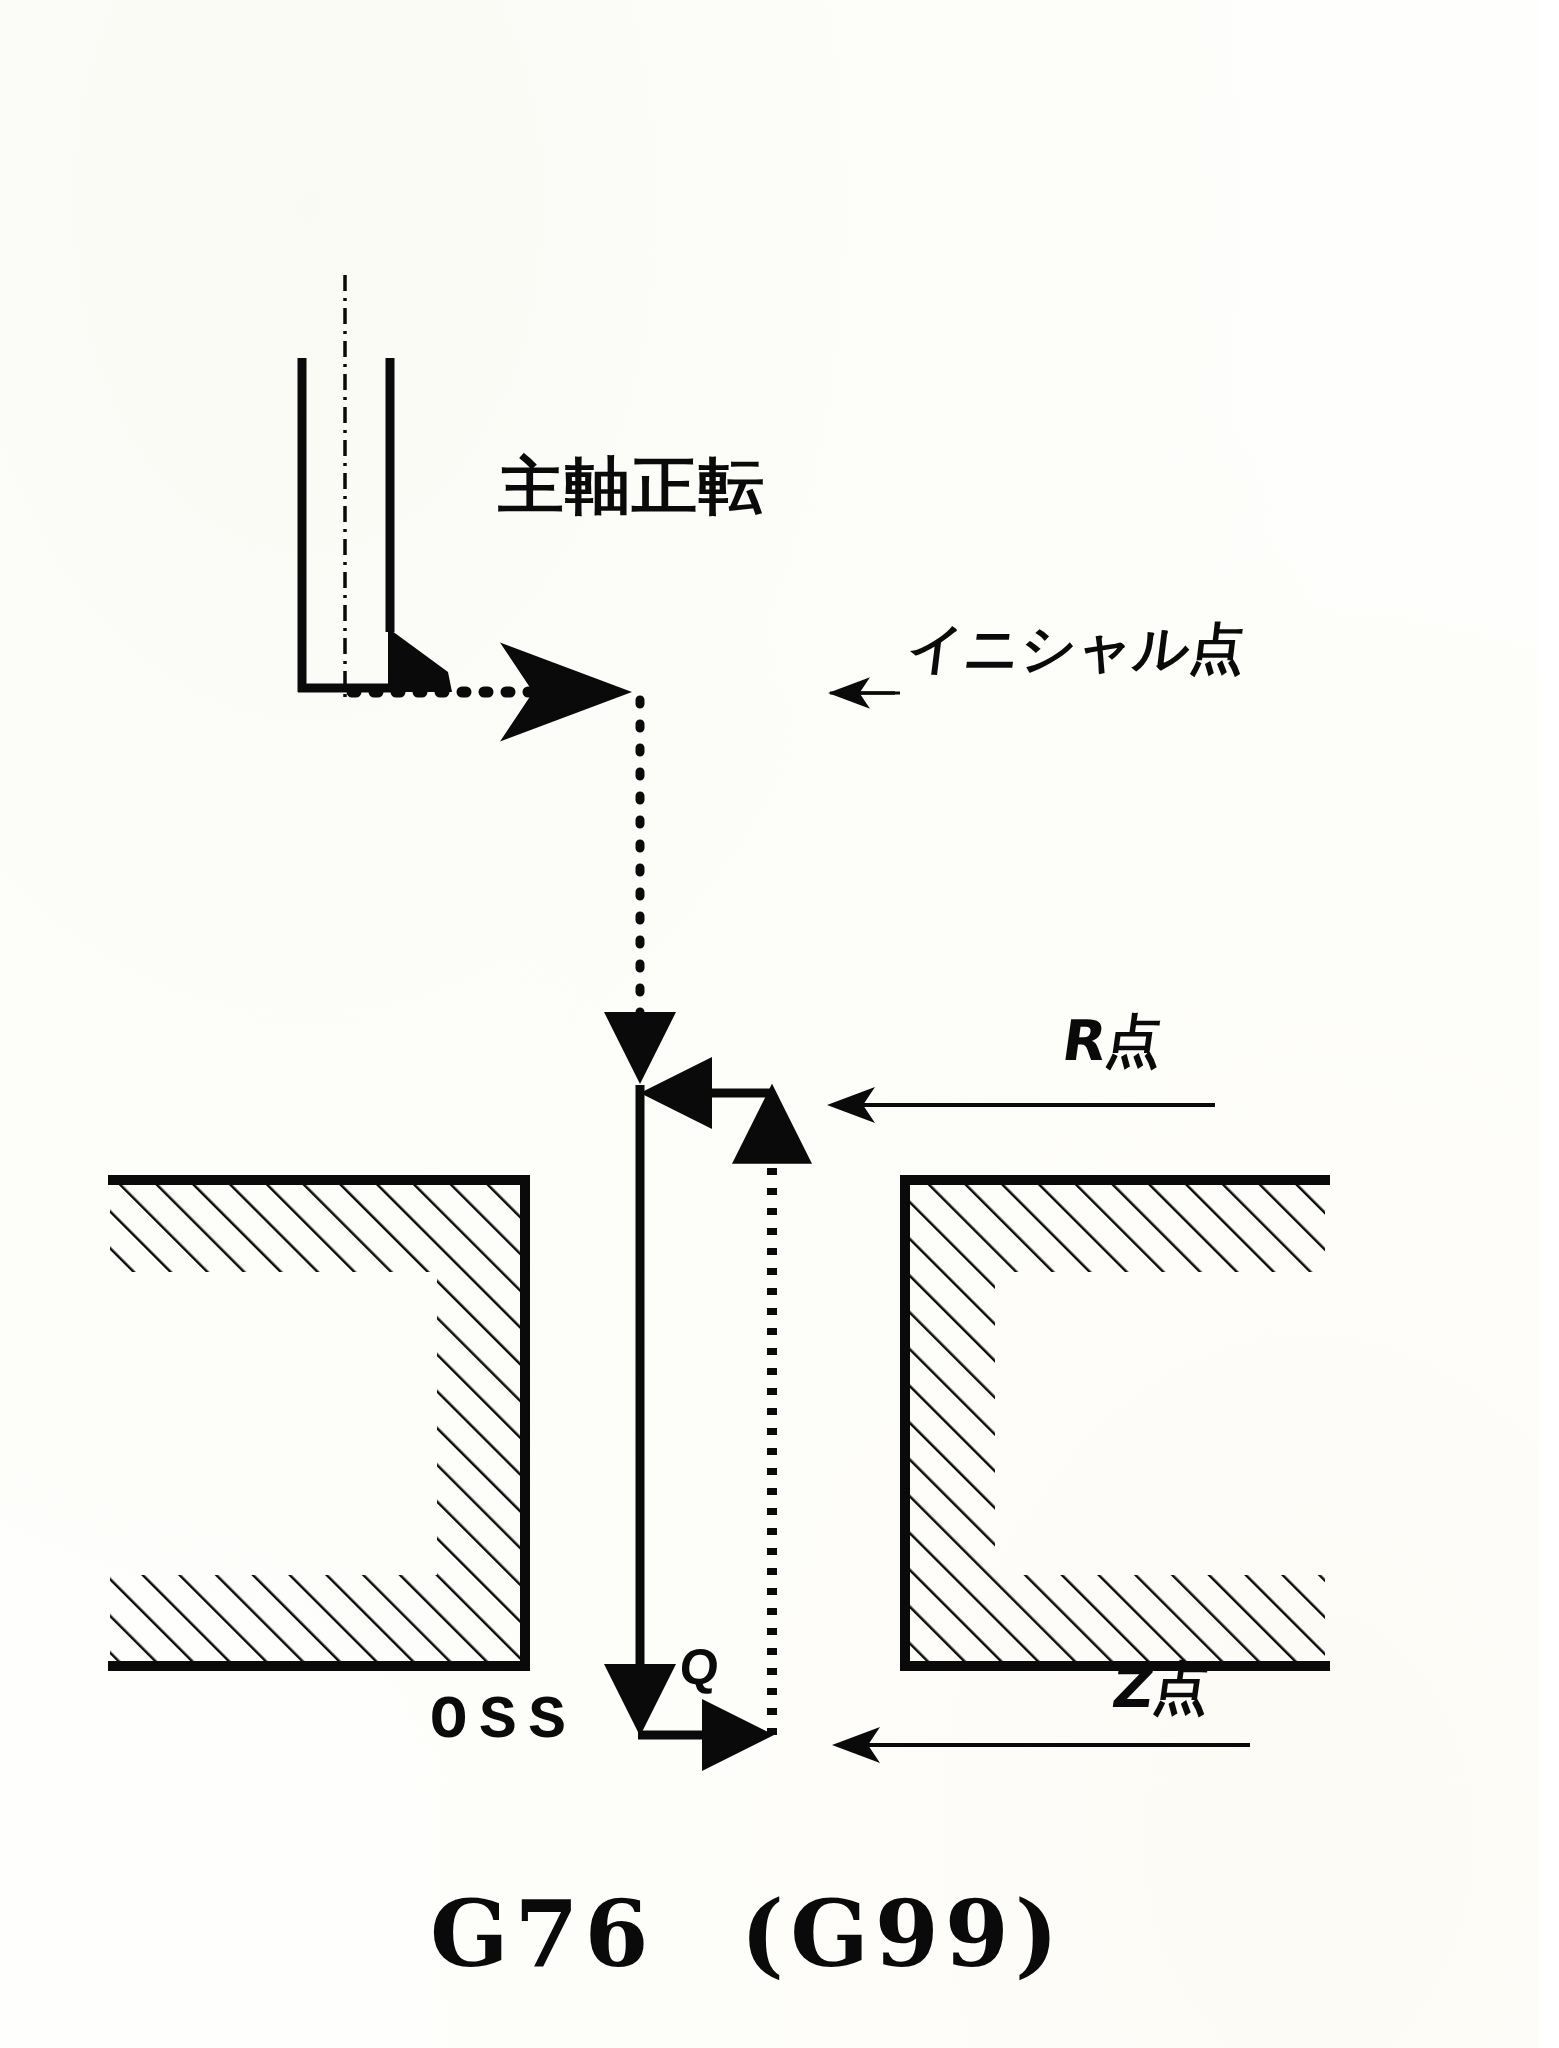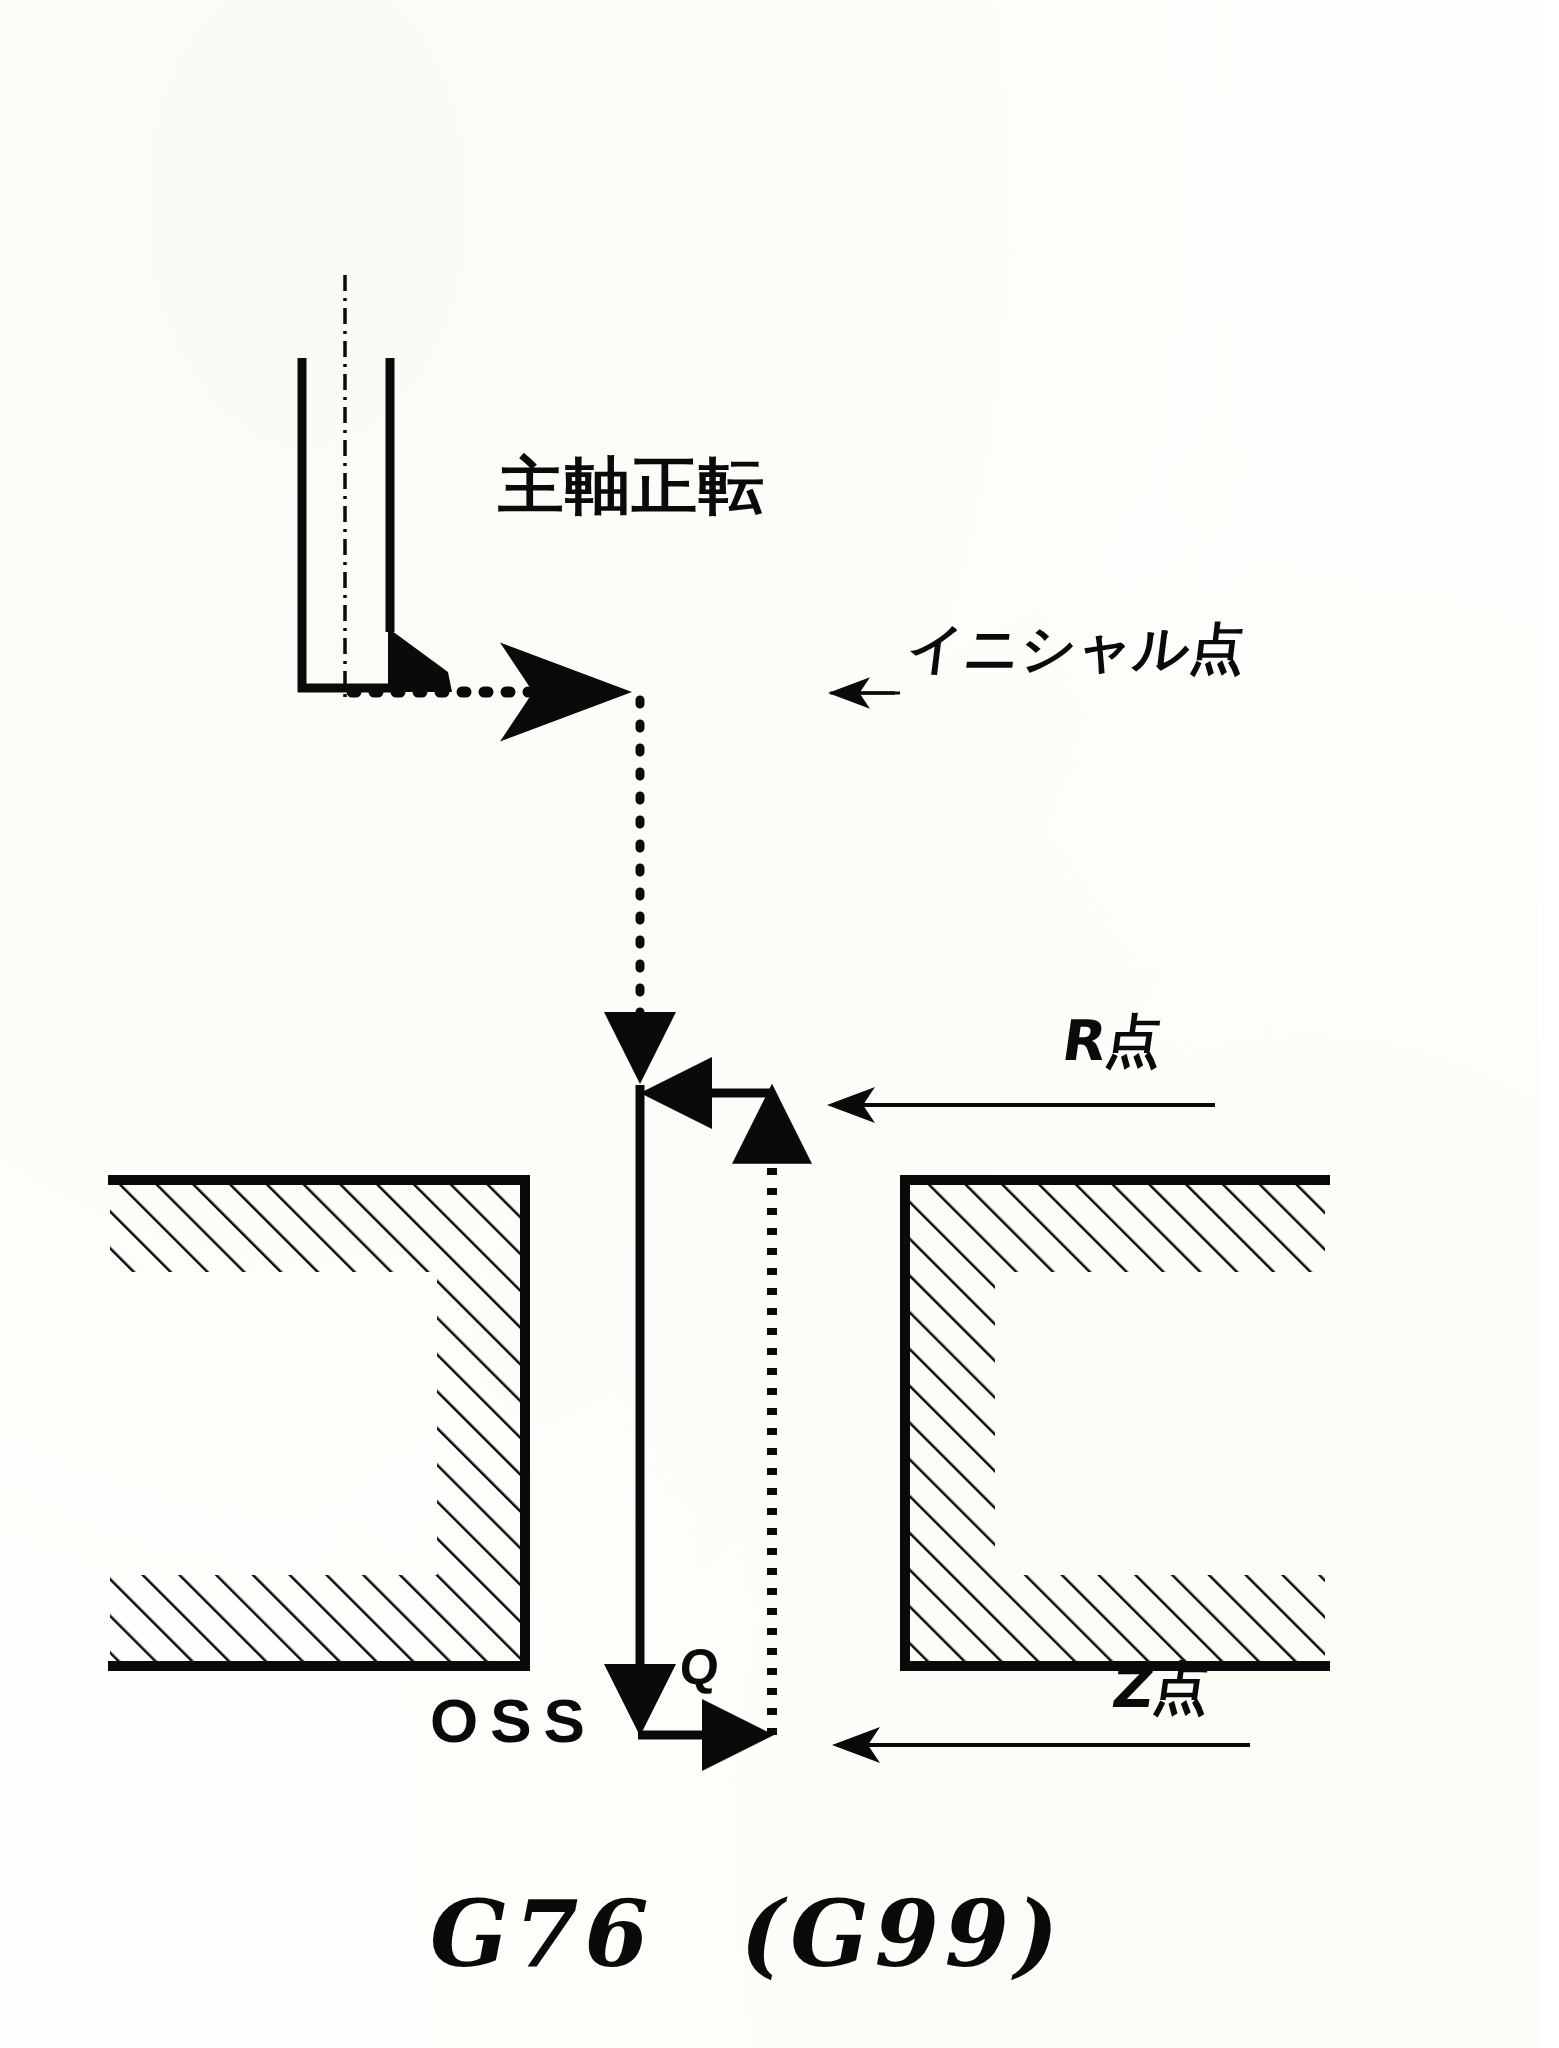--- a/index.html
+++ b/index.html
@@ -87,28 +87,27 @@
     font-weight: 700;
     font-family: "Liberation Sans", sans-serif;
     transform: skewX(-4deg);
   }
   #label-oss {
     left: 430px;
     top: 1690px;
     font-size: 62px;
     font-weight: 700;
     letter-spacing: 12px;
-    font-family: Liberation Sans, sans-serif;
+    font-family: Liberation Mono, monospace;
   }
   #label-gcode-title {
     left: 430px;
     top: 1888px;
     font-size: 92px;
     font-weight: 700;
-    font-style: italic;
     letter-spacing: 6px;
     font-family: "DejaVu Serif", serif;
   }
   #label-gcode-title .gap { display: inline-block; width: 86px; }
 </style>
 </head>
 <body>
 
 <div id="page">
   <div id="paper-grain"></div>

